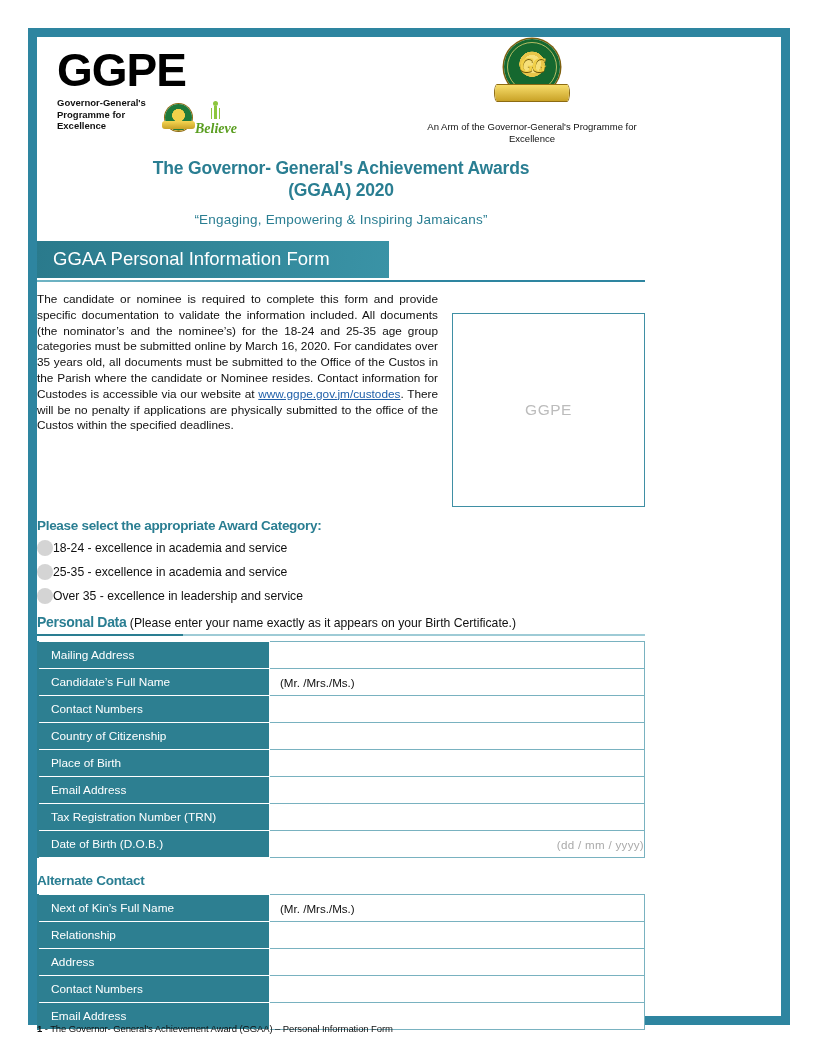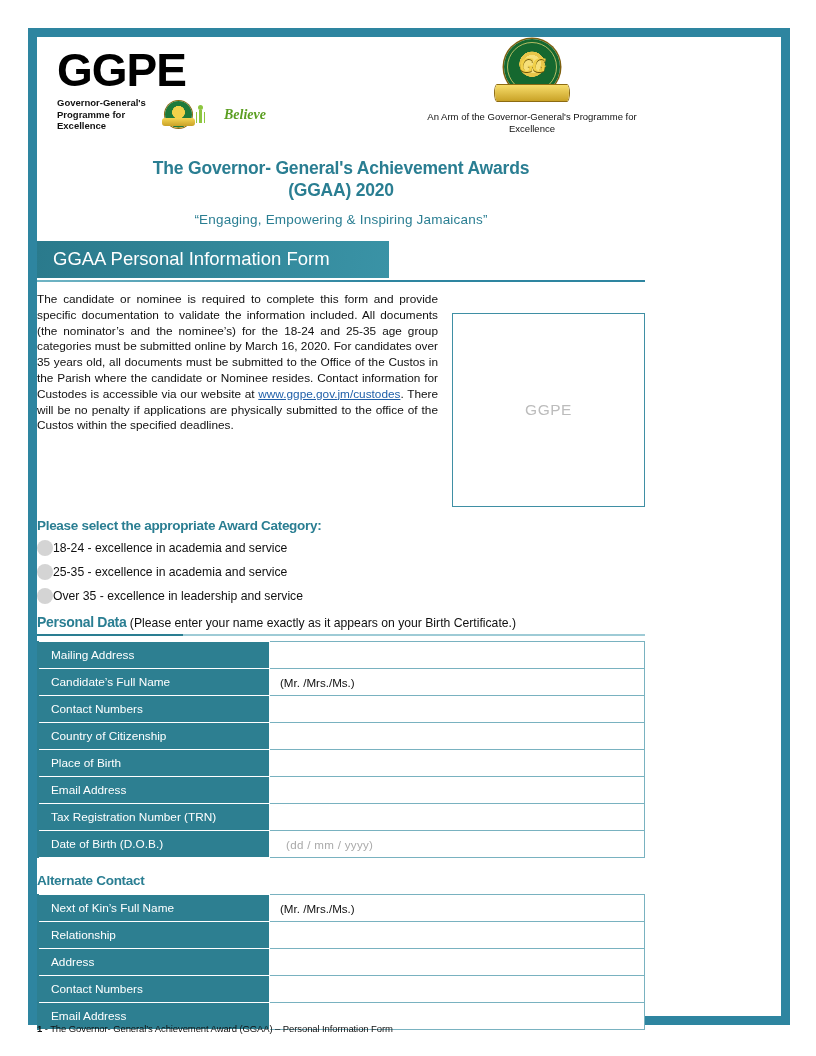--- a/index.html
+++ b/index.html
@@ -86,21 +86,22 @@
     left: -3px;
     right: -3px;
     bottom: 2px;
     height: 8px;
     background: linear-gradient(#f5d552, #c9a227);
     border-radius: 3px;
   }
   .believe-mark {
     display: flex;
     align-items: center;
-    gap: 18px;
+    gap: 2px;
+    flex-direction: column;
   }
   .believe-figure {
     width: 11px;
     height: 20px;
     position: relative;
   }
   .believe-figure::before {
     content: "";
     position: absolute;
     left: 3px;
@@ -173,21 +174,21 @@
     left: 50%;
     transform: translateX(-50%);
     bottom: -6px;
     width: 74px;
     height: 16px;
     background: linear-gradient(#f7dd6b, #c9a227);
     border-radius: 2px / 8px;
     box-shadow: 0 0 0 1px #8d6b12;
   }
   .ggaa-caption {
-    margin-top: 16px;
+    margin-top: 26px;
     font-size: 9.5px;
     line-height: 12px;
     color: #111;
   }
 
   
   .doc-title {
     text-align: center;
     color: #2a7e92;
     font-weight: bold;
@@ -346,21 +347,21 @@
     border-left: 2px solid #2d7f91;
   }
   .form-table td.value-cell {
     background: #ffffff;
     border: 1px solid #79b2c0;
     padding: 0 0 0 10px;
     font-size: 11.6px;
     color: #101010;
   }
   .form-table td.value-cell.centered {
-    text-align: left;
+    text-align: right;
     padding-left: 16px;
     color: #aaaaaa;
     letter-spacing: .3px;
   }
 
   
   .footer {
     position: absolute;
     left: 37px;
     bottom: 22px;

